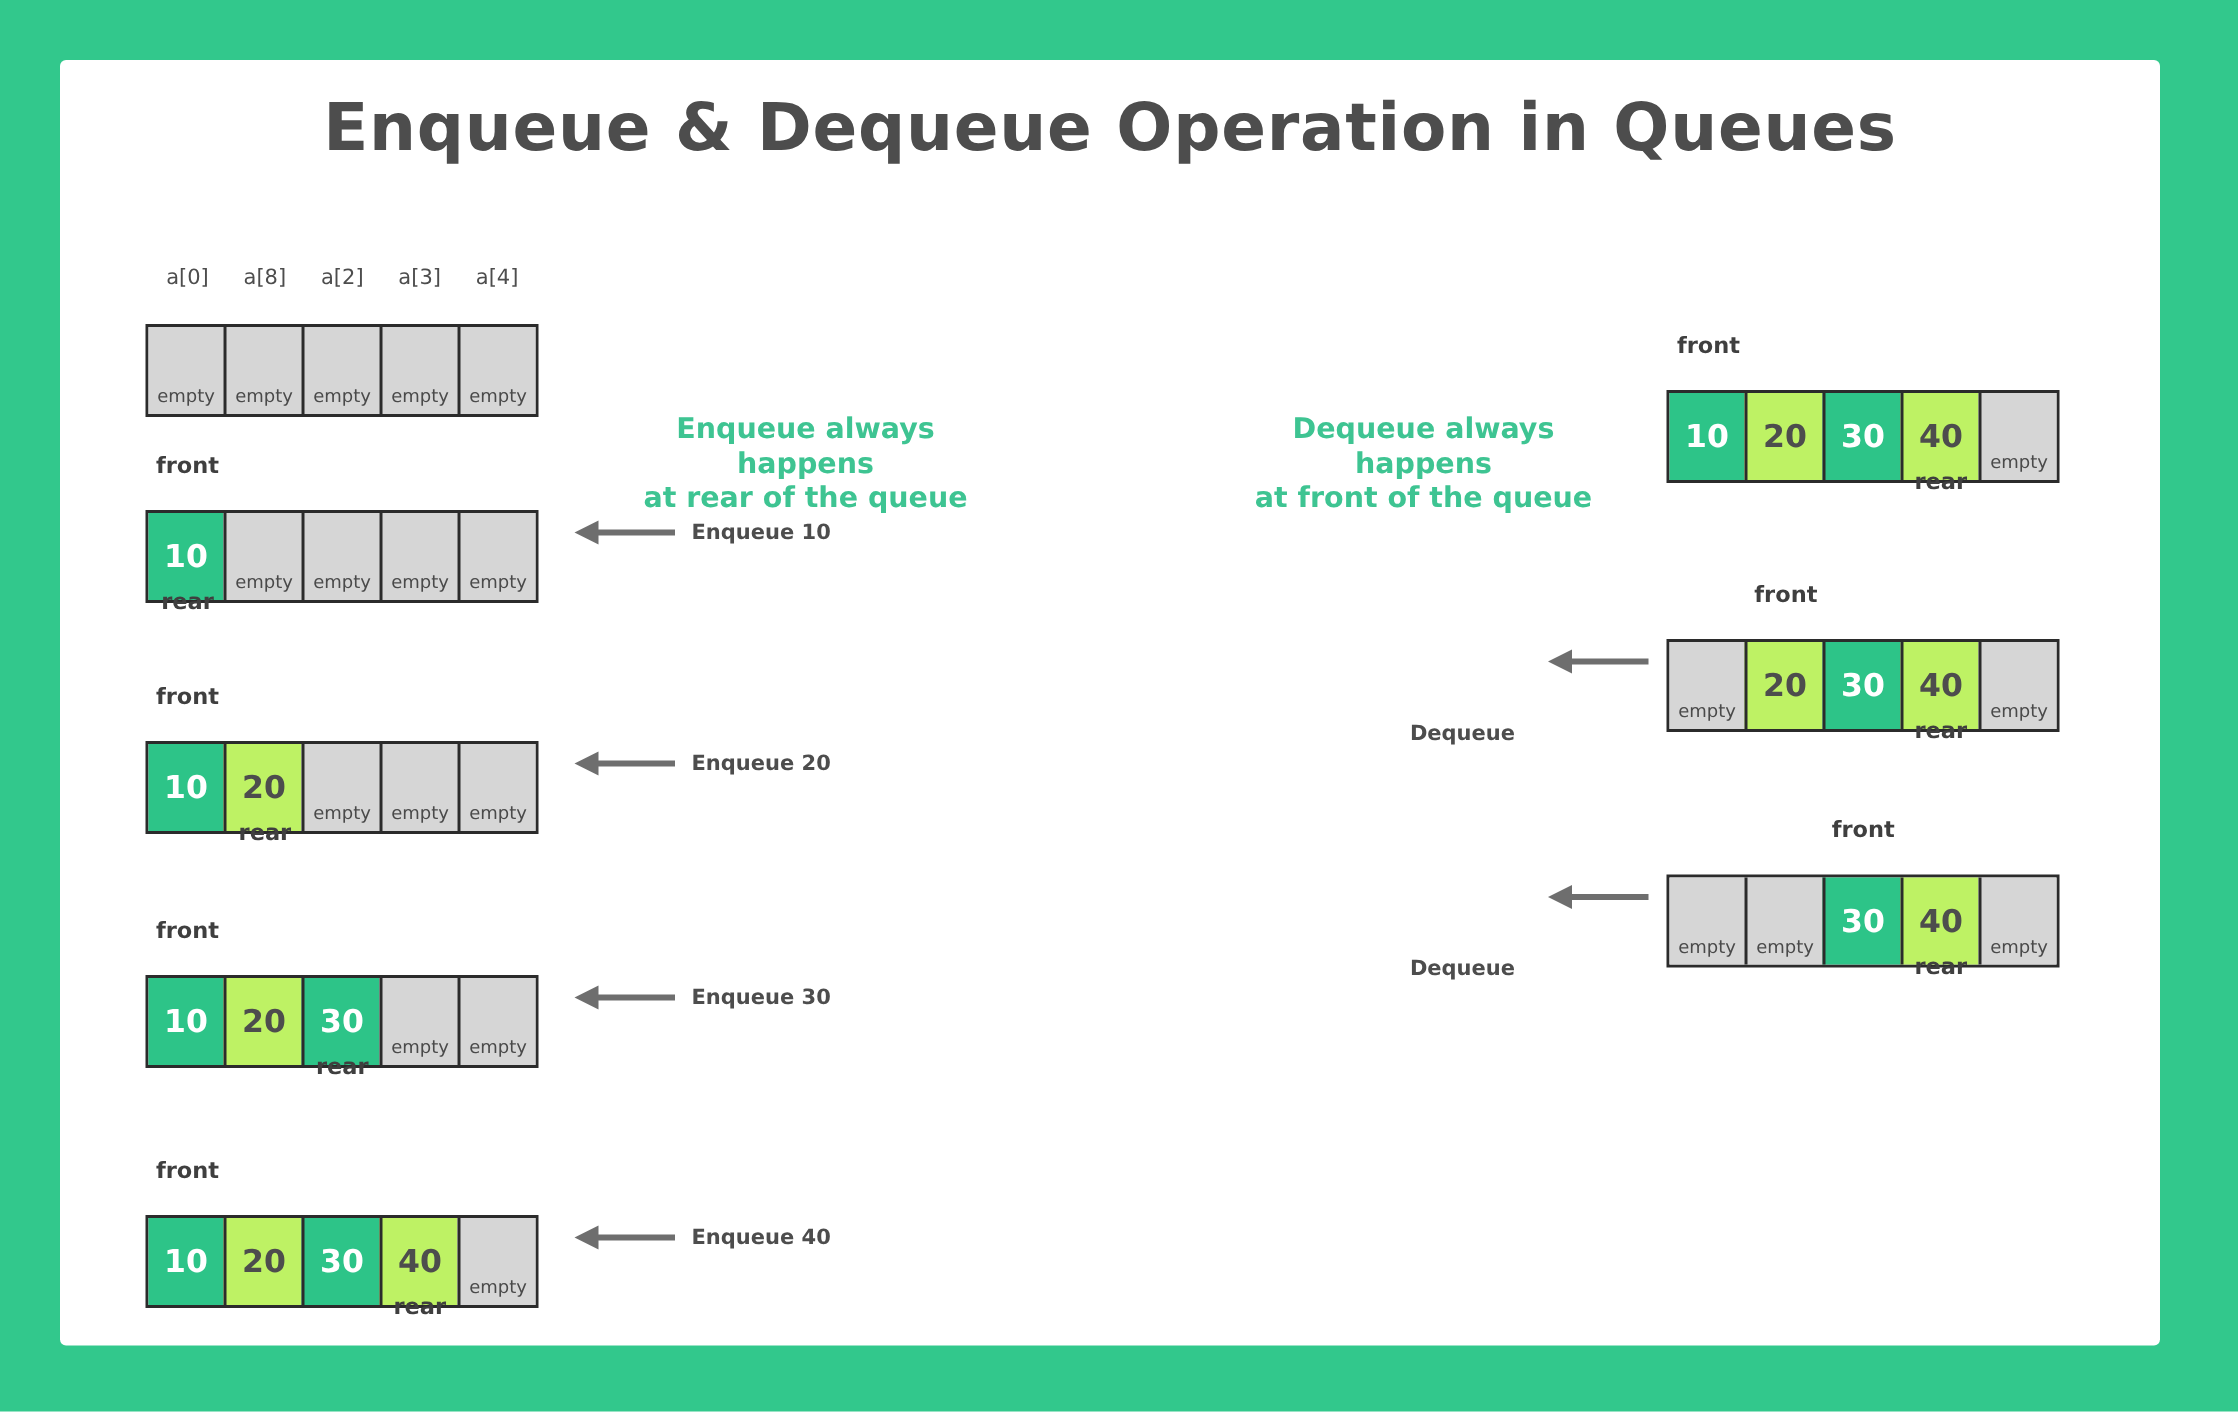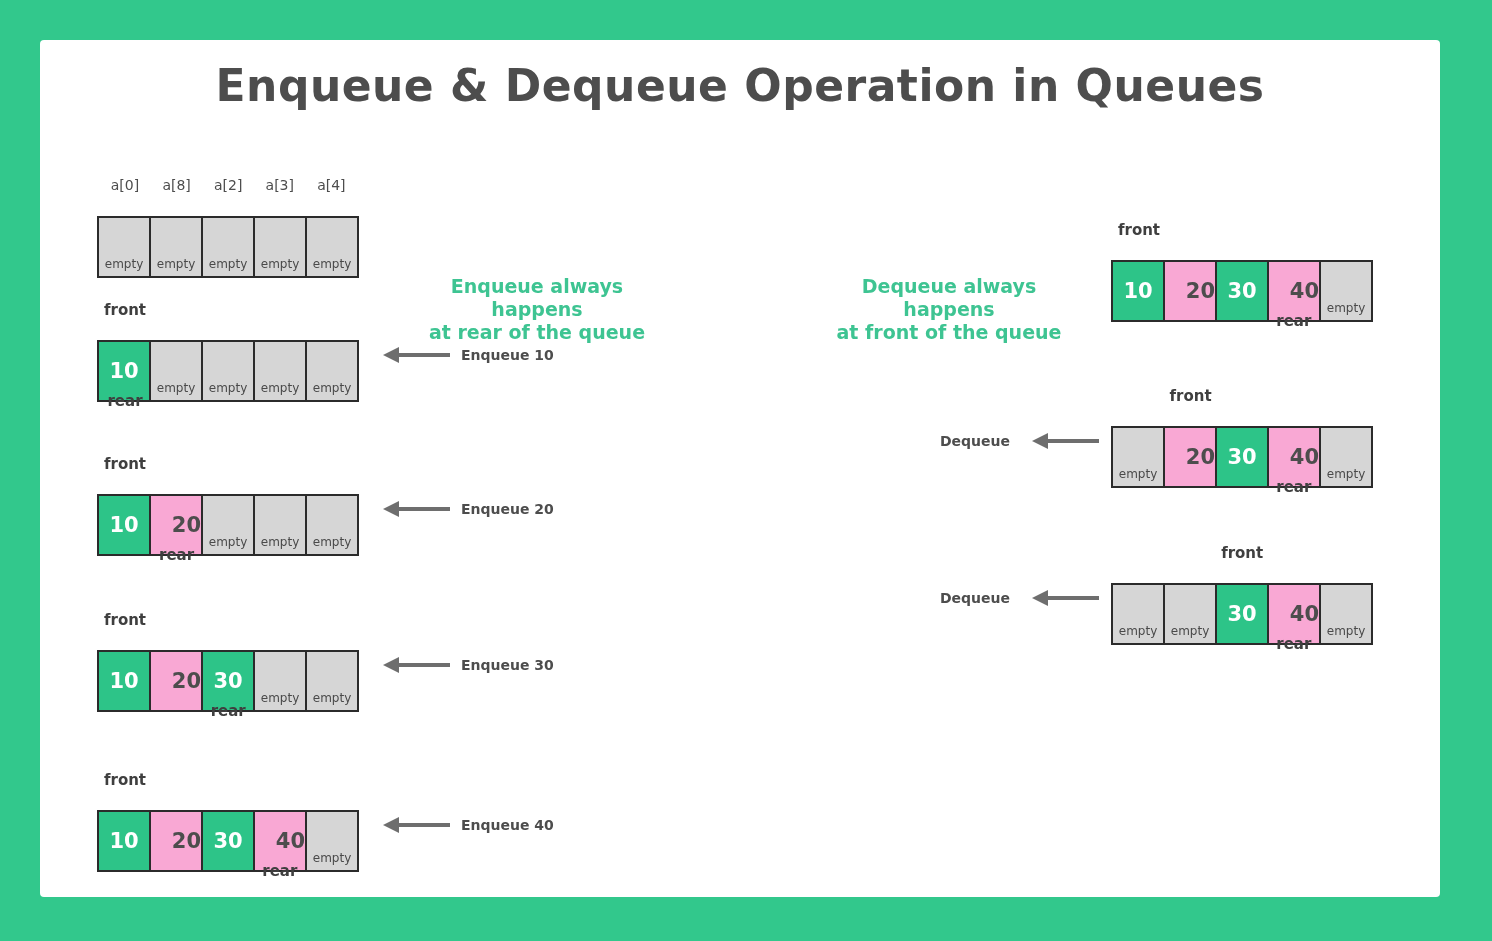--- a/index.html
+++ b/index.html
@@ -72,21 +72,21 @@
     flex: 1;
     position: relative;
     display: flex;
     align-items: center;
     justify-content: center;
     border-left: 2px solid var(--cell-border, #2B2B2B);
     box-sizing: border-box;
   }
   .cell:first-child { border-left: none; }
   .cell.green { background: var(--cell-green, #2DC488); }
-  .cell.white { background: #f9a8d4; justify-content: flex-end; }
+  .cell.white { background: #bef264; }
   .cell.empty { background: var(--cell-gray, #D6D6D6); }
 
   .cell .value {
     font-size: 21px;
     font-weight: bold;
     color: var(--text-dark, #4D4D4D);
   }
   .cell.green .value { color: #ffffff; }
   .cell .empty-label {
     position: absolute;
@@ -134,21 +134,21 @@
   .action-label {
     position: absolute;
     top: 17px;
     height: 28px;
     line-height: 28px;
     font-size: 14px;
     font-weight: bold;
     color: var(--text-dark, #4D4D4D);
     white-space: nowrap;
   }
-  .action-label.align-right { text-align: right; }
+  .action-label.align-right { text-align: right; margin-top: 48px; }
 </style>
 </head>
 <body>
 
 <div class="stage">
   <div class="card">
     <h1 class="title">Enqueue &amp; Dequeue Operation in Queues</h1>
 
 
     <div class="note note-dequeue">Dequeue always happens

